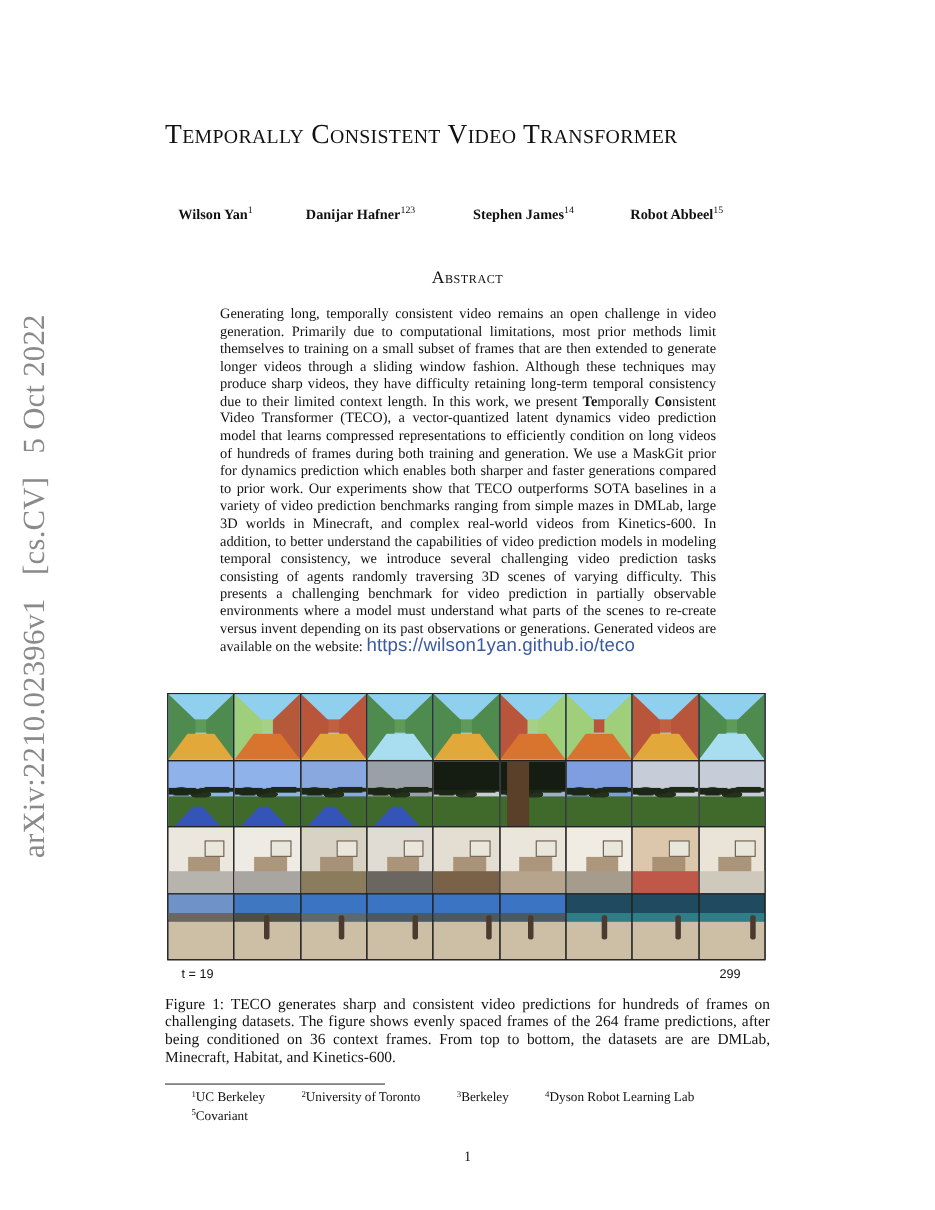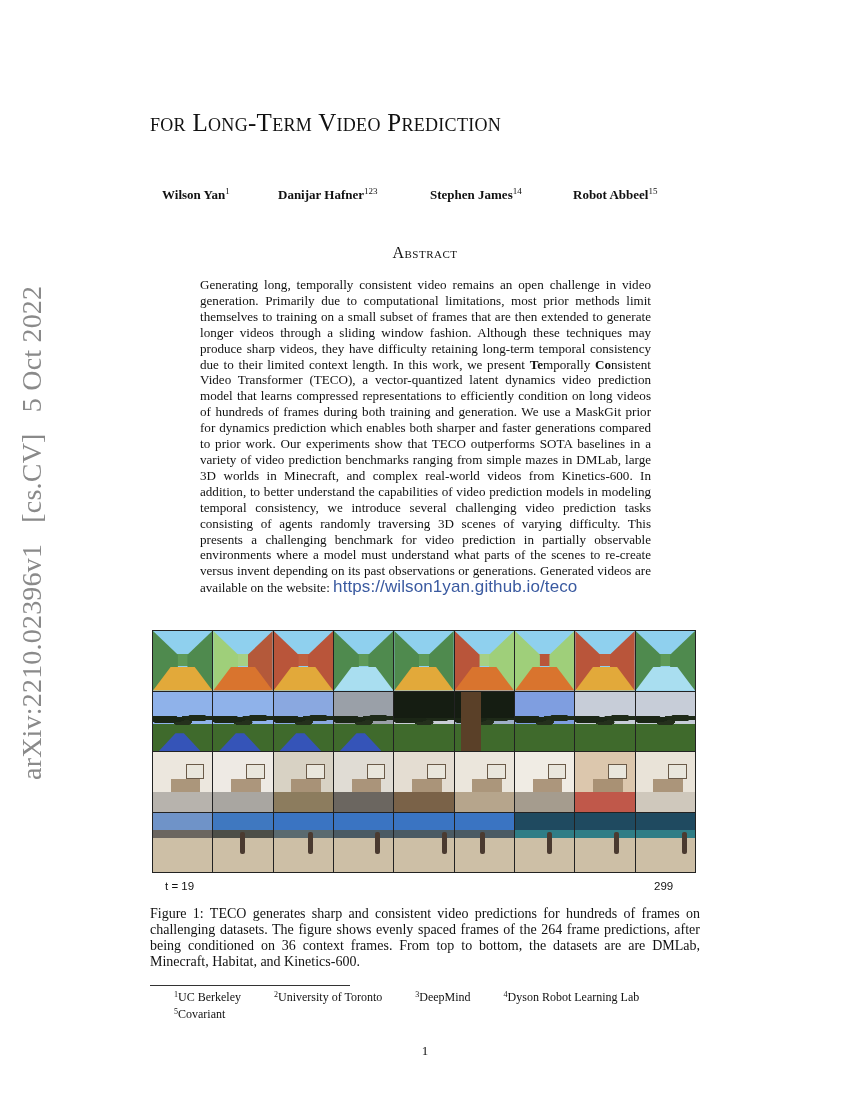--- a/index.html
+++ b/index.html
@@ -85,21 +85,21 @@
 </head>
 <body>
 
 <div class="arxiv-stamp">
   <span>arXiv:2210.02396v1</span>
   <span>[cs.CV]</span>
   <span>5 Oct 2022</span>
 </div>
 
 <div class="title">
-  <div>for Long-Term Video Prediction</div>
+  <div>Temporally Consistent Video Transformer</div>
 </div>
 
 <div class="authors">
   <div class="author" style="left:0px">
     <span>Wilson Yan</span><sup>1</sup>
   </div>
   <div class="author" style="left:116px">
     <span>Danijar Hafner</span><sup>123</sup>
   </div>
   <div class="author" style="left:268px">
@@ -342,19 +342,19 @@
 <div class="fig-label" style="left:165px">t = 19</div>
 <div class="fig-label" style="left:654px">299</div>
 
 <div class="caption">Figure 1:  TECO generates sharp and consistent video predictions for hundreds of frames on challenging datasets.  The figure shows evenly spaced frames of the 264 frame predictions, after being conditioned on 36 context frames. From top to bottom, the datasets are are DMLab, Minecraft, Habitat, and Kinetics-600.</div>
 
 <div class="fn-rule"></div>
 <div class="footnotes">
   <div>
     <span class="aff"><sup>1</sup><span>UC Berkeley</span></span>
     <span class="aff"><sup>2</sup><span>University of Toronto</span></span>
-    <span class="aff"><sup>3</sup><span>DeepMind</span></span>
+    <span class="aff"><sup>3</sup><span>Berkeley</span></span>
     <span class="aff"><sup>4</sup><span>Dyson Robot Learning Lab</span></span>
     <span class="aff"><sup>5</sup><span>Covariant</span></span>
   </div>
 </div>
 
 <div class="page-number">1</div>
 
 </body></html>

